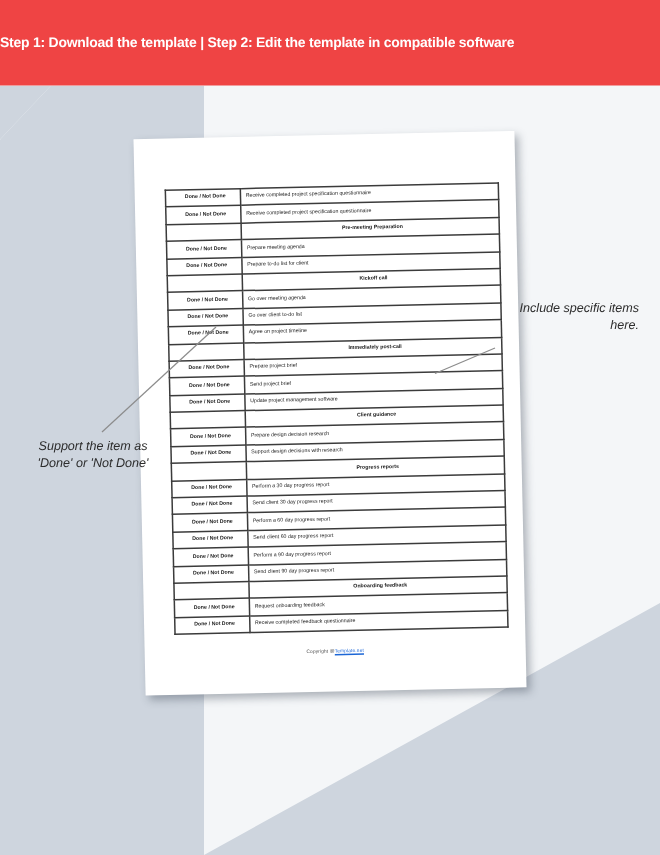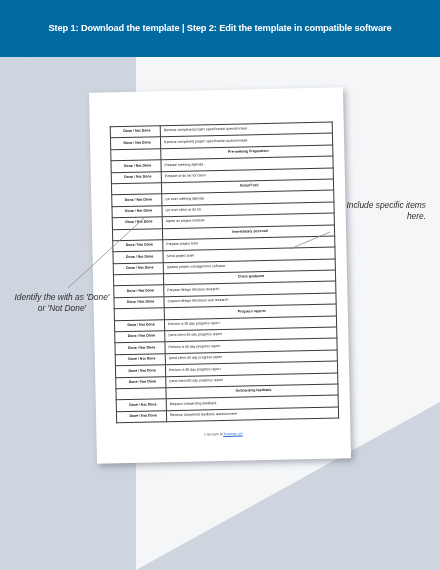--- a/index.html
+++ b/index.html
@@ -15,25 +15,25 @@
     position: relative;
   }
 
   
   .banner {
     position: absolute;
     left: 0;
     top: 0;
     width: 440px;
     height: 57px;
-    background: #0369a1;
+    background: #ef4444;
     color: #ffffff;
     display: flex;
     flex-direction: column;
-    align-items: center;
+    align-items: flex-start;
     justify-content: center;
     z-index: 40;
   }
   .banner-line {
     font-size: 9.3px;
     font-weight: bold;
     letter-spacing: -0.15px;
     line-height: 15px;
     text-align: center;
     white-space: nowrap;
@@ -285,18 +285,18 @@
       <span>Copyright @</span><a class="cr-link">Template.net</a>
     </div>
   </div>
 </div>
 
 <svg class="leader-svg">
   <line x1="68" y1="288" x2="144" y2="218" stroke="#8c8c8c" stroke-width="0.8"></line>
   <line x1="330" y1="232" x2="290" y2="249" stroke="#8c8c8c" stroke-width="0.8"></line>
 </svg>
 
-<div class="annotation anno-left">Identify the with as 'Done' or 'Not Done'</div>
+<div class="annotation anno-left">Support the item as 'Done' or 'Not Done'</div>
 <div class="annotation anno-right">Include specific items here.</div>
 
 <div class="banner">
   <div class="banner-line">Step 1: Download the template | Step 2: Edit the template in compatible software</div>
 </div>
 
 </body></html>

